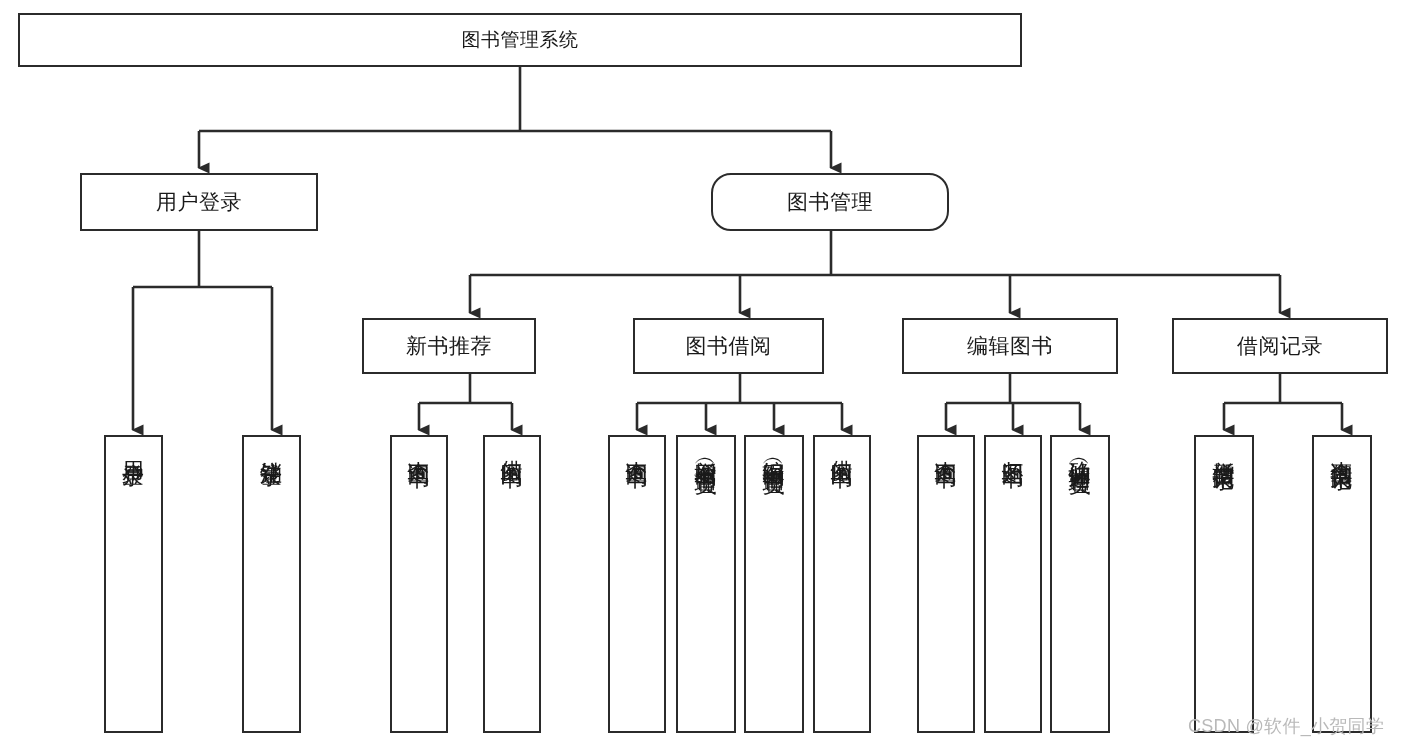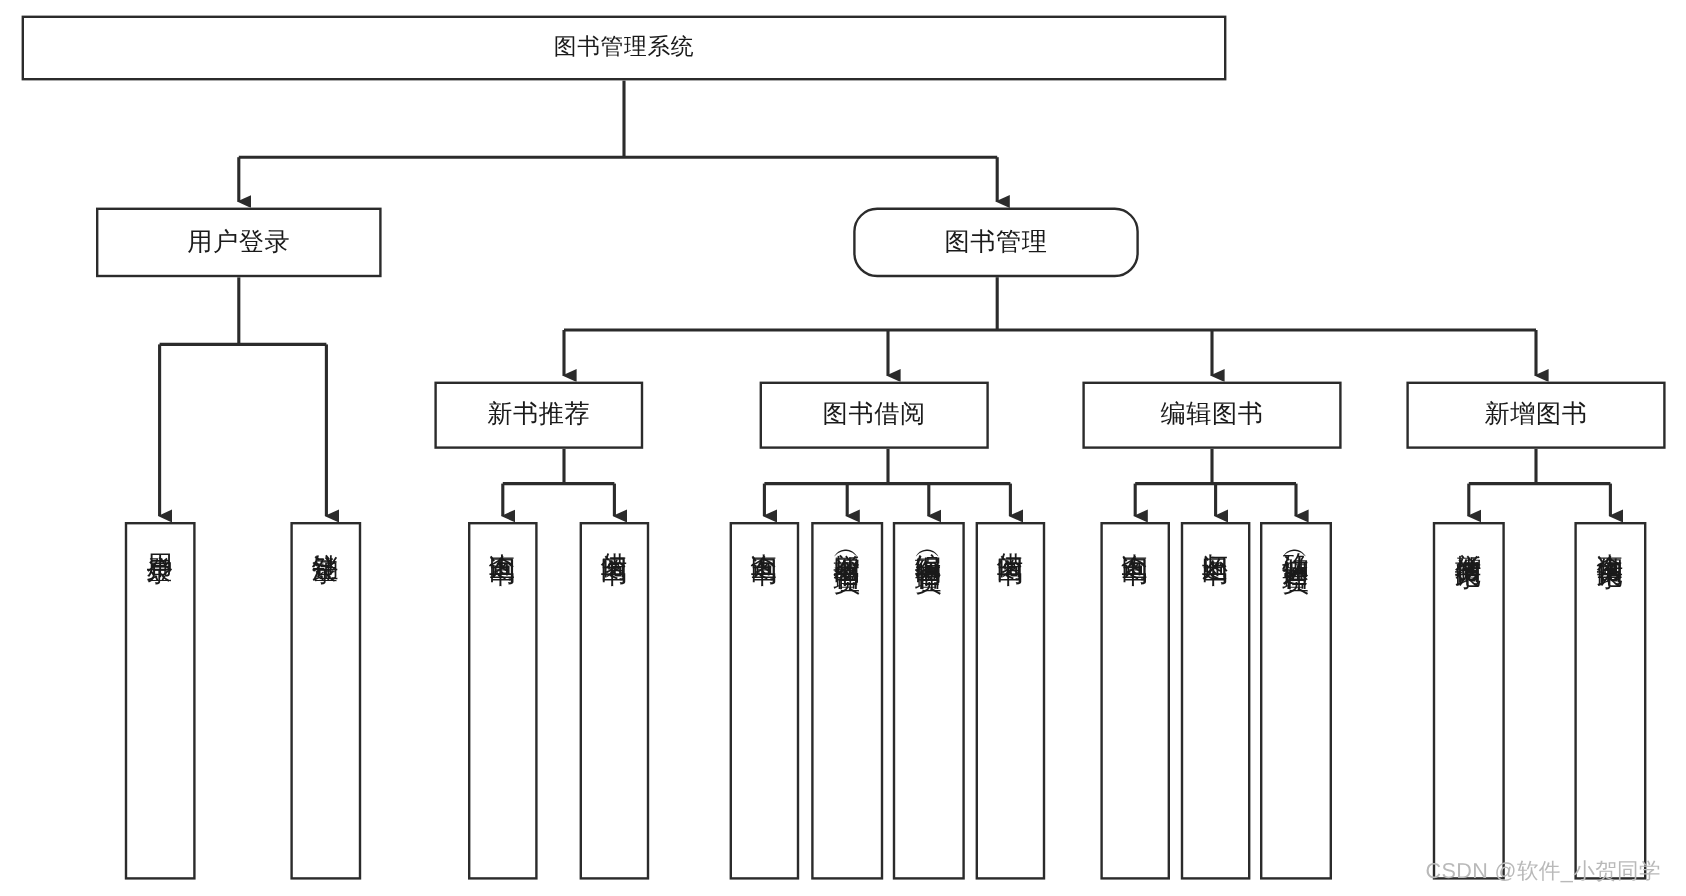--- a/index.html
+++ b/index.html
@@ -141,21 +141,21 @@
   <div class="node horizontal" style="left:362px; top:318px; width:174px; height:56px;">
     <span class="node-label">新书推荐</span>
   </div>
   <div class="node horizontal" style="left:633px; top:318px; width:191px; height:56px;">
     <span class="node-label">图书借阅</span>
   </div>
   <div class="node horizontal" style="left:902px; top:318px; width:216px; height:56px;">
     <span class="node-label">编辑图书</span>
   </div>
   <div class="node horizontal" style="left:1172px; top:318px; width:216px; height:56px;">
-    <span class="node-label">新增图书</span>
+    <span class="node-label">借阅记录</span>
   </div>
 
   <div class="node vertical" style="left:104px; top:435px; width:59px; height:298px;">
     <span class="node-label">用户登录</span>
   </div>
   <div class="node vertical" style="left:242px; top:435px; width:59px; height:298px;">
     <span class="node-label">注销登录</span>
   </div>
 
   <div class="node vertical" style="left:390px; top:435px; width:58px; height:298px;">

